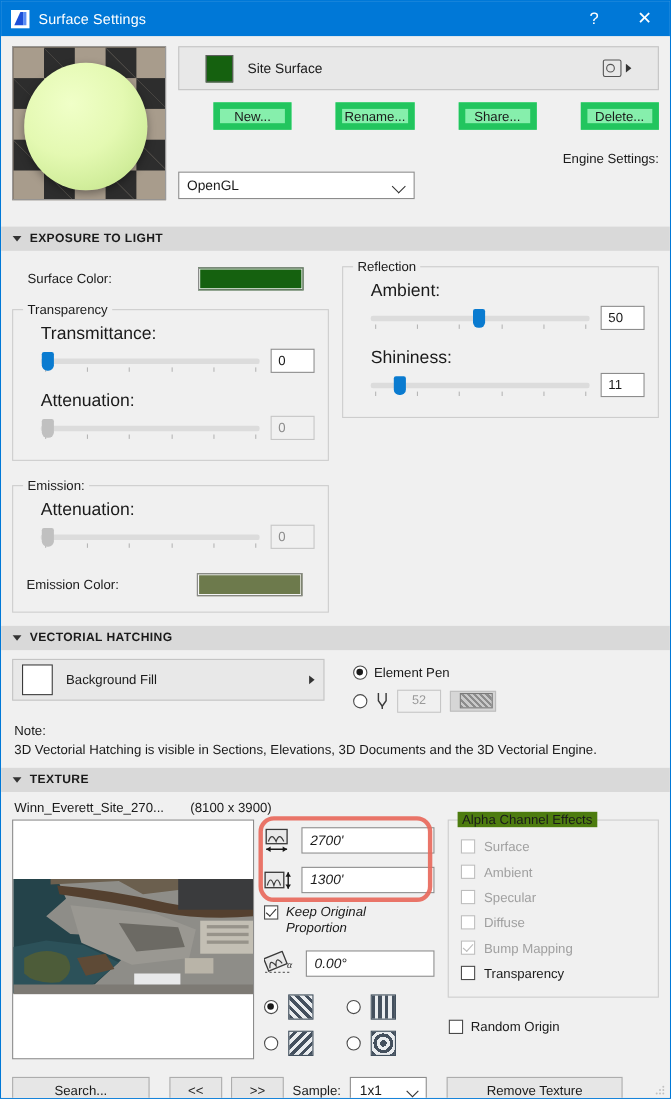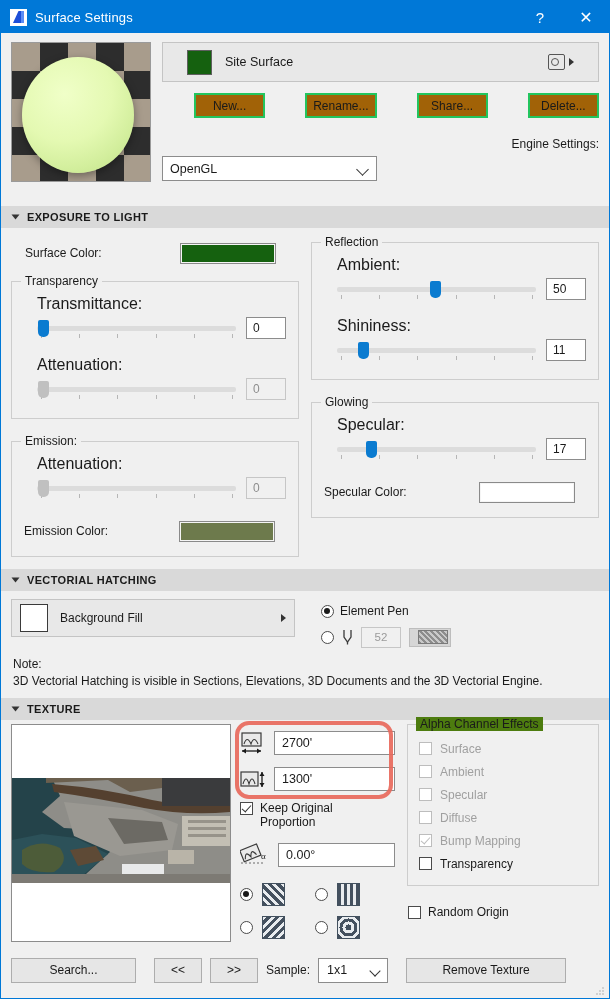--- a/index.html
+++ b/index.html
@@ -50,21 +50,21 @@
   }
   .surf-swatch{width:23px;height:23px;flex:0 0 23px;border:1px solid #5f5f5f;}
   .surf-name{margin-left:13px;flex:1;font-size:12.5px;}
   .surf-icons{display:flex;align-items:center;gap:4px;}
   .pic-icon{width:15px;height:14px;border:1px solid #555;border-radius:2px;position:relative;background:#e8e8e8;}
   .pic-icon:before{content:"";position:absolute;left:2px;top:3px;width:6px;height:6px;
     border:1px solid #555;border-radius:50%;}
   .arrow-r{width:0;height:0;border-left:5px solid #333;border-top:4px solid transparent;border-bottom:4px solid transparent;}
   .btn-row{display:flex;gap:8px;margin-top:11px;}
   .btn{
-    flex:1;height:25px;background:#a16207;border:2px solid #22c55e;
+    flex:1;height:25px;background:#86efac;border:6px solid #22c55e;
     font:inherit;font-size:12px;color:#1a1a1a;display:flex;align-items:center;justify-content:center;
     box-sizing:border-box;cursor:default;margin-left:32px;
   }
   .engine-label{margin-top:19px;font-size:12px;text-align:right;}
   .select{
     margin-top:5px;width:215px;height:25px;background:#fff;border:1px solid #8c8c8c;
     display:flex;align-items:center;padding:0 7px;box-sizing:border-box;font-size:12.5px;
     position:relative;
   }
   .select .chev{position:absolute;right:9px;top:8px;width:8px;height:8px;
@@ -135,21 +135,21 @@
   
   .tex-head-row{display:flex;align-items:center;padding:7px 10px 0 12px;font-size:12px;}
   .tex-name{width:160px;}
   .tex-dims{color:#1a1a1a;}
   .tex-body{display:flex;padding:4px 10px 0 10px;box-sizing:border-box;position:relative;}
   .tex-preview{
     width:220px;flex:0 0 220px;height:218px;background:#fff;border:1px solid #8c8c8c;
     position:relative;overflow:hidden;box-sizing:border-box;
   }
   .aerial{position:absolute;left:0;right:0;top:53px;height:105px;overflow:hidden;}
-  .tex-mid{width:155px;flex:0 0 155px;margin-left:9px;position:relative;padding-top:6px;}
+  .tex-mid{width:155px;flex:0 0 155px;margin-left:9px;position:relative;padding-top:6px;font-style:italic;}
   .hl-box{
     position:absolute;left:-5px;top:-3px;width:158px;height:78px;border:4px solid #e8695c;
     border-radius:14px;box-sizing:border-box;opacity:.92;pointer-events:none;
   }
   .dim-line{display:flex;align-items:center;height:26px;margin-bottom:10px;}
   .dim-icon{width:26px;height:22px;flex:0 0 26px;position:relative;}
   .tex-input{
     flex:1;height:24px;background:#fff;border:1px solid #8c8c8c;box-sizing:border-box;
     display:flex;align-items:center;padding-left:7px;font-size:12.5px;margin-left:8px;
   }
@@ -358,47 +358,20 @@
                     <i style="left:79%"></i>
                     <i style="left:98%"></i>
                 </span>
                 <span class="knob" style="left:13%"></span>
               </span>
               <span class="numbox">11</span>
             </div>
           </div>
         </div>
 
-        <div class="group" style="margin-top:22px">
-          <span class="gtitle">Glowing</span>
-
-          <div class="slider-block">
-            <div class="sl-label">Specular:</div>
-            <div class="slider-line">
-              <span class="track-wrap">
-                <span class="track"></span>
-                <span class="ticks">
-                  <i style="left:2%"></i>
-                    <i style="left:21%"></i>
-                    <i style="left:40%"></i>
-                    <i style="left:60%"></i>
-                    <i style="left:79%"></i>
-                    <i style="left:98%"></i>
-                </span>
-                <span class="knob" style="left:17%"></span>
-              </span>
-              <span class="numbox">17</span>
-            </div>
-          </div>
-
-          <div class="swatch-row" style="margin-left:0;margin-top:17px">
-            <span class="lbl">Specular Color:</span>
-            <span class="color-swatch" style="background:#ffffff"></span>
-          </div>
-        </div>
       </div>
     </div>
 
     <div class="sec-head" style="margin-top:12px">
       <span class="tri"></span>
       <span>VECTORIAL HATCHING</span>
     </div>
 
     <div class="vh">
       <div class="fill-box">
@@ -430,20 +403,24 @@
     <div class="note">
       <div>Note:</div>
       <div>3D Vectorial Hatching is visible in Sections, Elevations, 3D Documents and the 3D Vectorial Engine.</div>
     </div>
 
     <div class="sec-head" style="margin-top:8px">
       <span class="tri"></span>
       <span>TEXTURE</span>
     </div>
 
+    <div class="tex-head-row">
+      <span class="tex-name">Winn_Everett_Site_270...</span>
+      <span class="tex-dims">(8100 x 3900)</span>
+    </div>
 
     <div class="tex-body">
 
       <div class="tex-preview">
         <div class="aerial">
           <svg width="218" height="105" viewBox="0 0 218 105" preserveAspectRatio="none">
             <rect x="0" y="0" width="218" height="105" fill="#8e8d88"></rect>
             <path d="M0,0 L40,0 L48,18 L30,34 L52,50 L86,52 L98,74 L74,96 L0,104 Z" fill="#24434a"></path>
             <path d="M0,62 L30,56 L64,60 L96,76 L70,98 L0,104 Z" fill="#2c5159"></path>
             <path d="M34,5 L96,2 L118,14 L150,10 L182,18 L218,14 L218,0 L34,0 Z" fill="#6b5f4e"></path>

